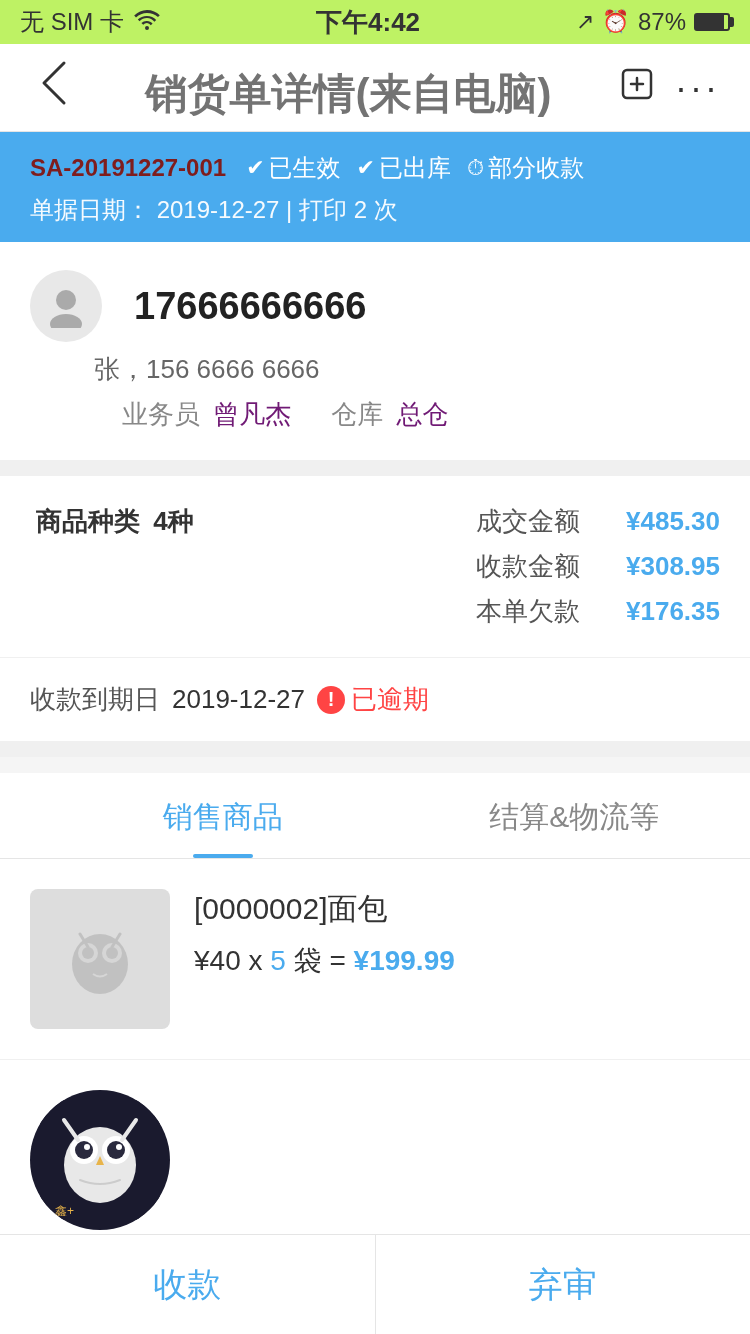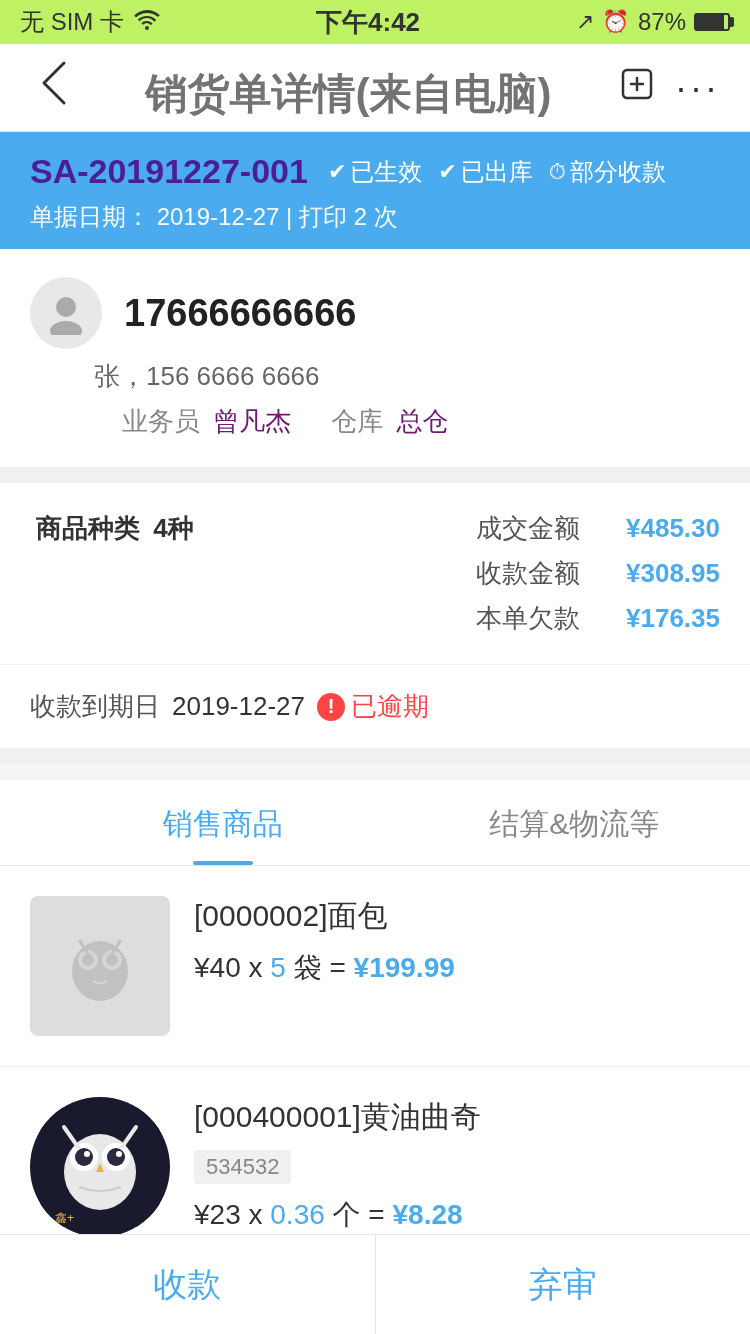--- a/index.html
+++ b/index.html
@@ -90,23 +90,23 @@
       background: #4AABEE;
       padding: 20px 30px 16px;
     }
     .banner-row1 {
       display: flex;
       align-items: center;
       gap: 20px;
       margin-bottom: 10px;
     }
     .order-id {
-      font-size: 34px;
+      font-size: 24px;
       font-weight: 700;
-      color: #4c1d95;
+      color: #7f1d1d;
     }
     .status-badges {
       display: flex;
       gap: 16px;
       align-items: center;
     }
     .badge {
       display: flex;
       align-items: center;
       gap: 4px;
@@ -124,21 +124,21 @@
     .customer-section {
       background: #fff;
       padding: 28px 30px;
       display: flex;
       flex-direction: column;
       gap: 10px;
     }
     .customer-row1 {
       display: flex;
       align-items: center;
-      gap: 22px;
+      gap: 32px;
     }
     .avatar {
       width: 72px;
       height: 72px;
       border-radius: 50%;
       background: #e8e8e8;
       display: flex;
       align-items: center;
       justify-content: center;
       flex-shrink: 0;
@@ -545,32 +545,20 @@
           <circle cx="76" cy="50" r="9" fill="#2a2a3e"></circle>
           <circle cx="47" cy="47" r="3" fill="#fff"></circle>
           <circle cx="79" cy="47" r="3" fill="#fff"></circle>
           <polygon points="60,56 56,65 64,65" fill="#e8b44a"></polygon>
           <path d="M40 80 Q60 88 80 80" stroke="#ccc" stroke-width="2" fill="none" stroke-linecap="round"></path>
           <path d="M24 20 L38 40" stroke="#e8e8e8" stroke-width="4" stroke-linecap="round"></path>
           <path d="M96 20 L82 40" stroke="#e8e8e8" stroke-width="4" stroke-linecap="round"></path>
           <text x="15" y="115" font-size="12" fill="#e8b44a" font-family="sans-serif">鑫+</text>
         </svg>
       </div>
-      <div class="product-info">
-        <span class="product-name">[000400001]黄油曲奇</span>
-        <span class="product-sku">534532</span>
-        <span class="product-price">
-          <span>¥23</span>
-          <span> x </span>
-          <span class="qty">0.36</span>
-          <span>个</span>
-          <span> = </span>
-          <span class="total">¥8.28</span>
-        </span>
-      </div>
     </div>
   </div>
 </div>
 
 <div style="height:100px;"></div>
 
 <div class="bottom-bar">
   <div class="bottom-btn">
     <span>收款</span>
   </div>

